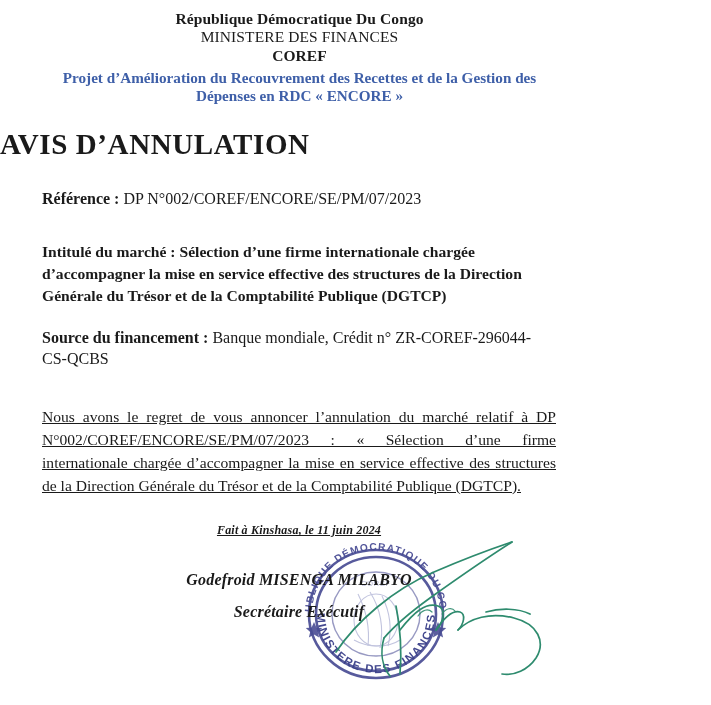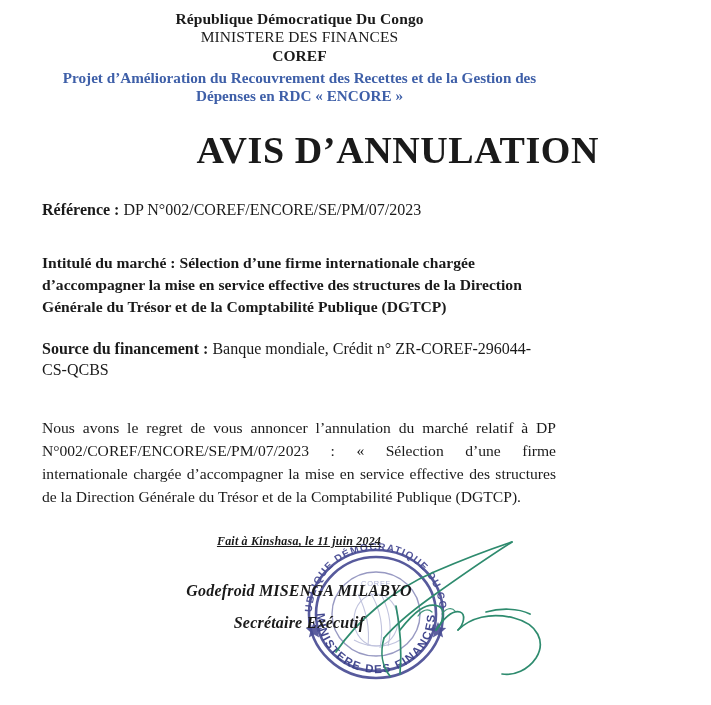--- a/index.html
+++ b/index.html
@@ -53,22 +53,22 @@
     font-size: 15.2px;
     font-weight: bold;
     color: #3e5fa8;
     line-height: 1.22;
     padding: 0 38px;
     margin-top: 4px;
   }
 
   
   .doc-title {
-    text-align: right;
-    font-size: 38px;
+    text-align: left;
+    font-size: 29px;
     font-weight: bold;
     letter-spacing: 0.6px;
     margin-top: 22px;
   }
 
   
   .content {
     padding: 0 43px 0 42px;
   }
 
@@ -93,20 +93,21 @@
     line-height: 1.3;
   }
   .source-line .lbl { font-weight: bold; }
 
   .body-para {
     margin-top: 36px;
     font-size: 15.6px;
     line-height: 1.47;
     text-align: justify;
     text-justify: inter-word;
+    text-decoration: underline;
   }
 
   
   .sig-block {
     position: relative;
     margin-top: 26px;
     text-align: center;
     z-index: 3;
   }
   .sig-date {

